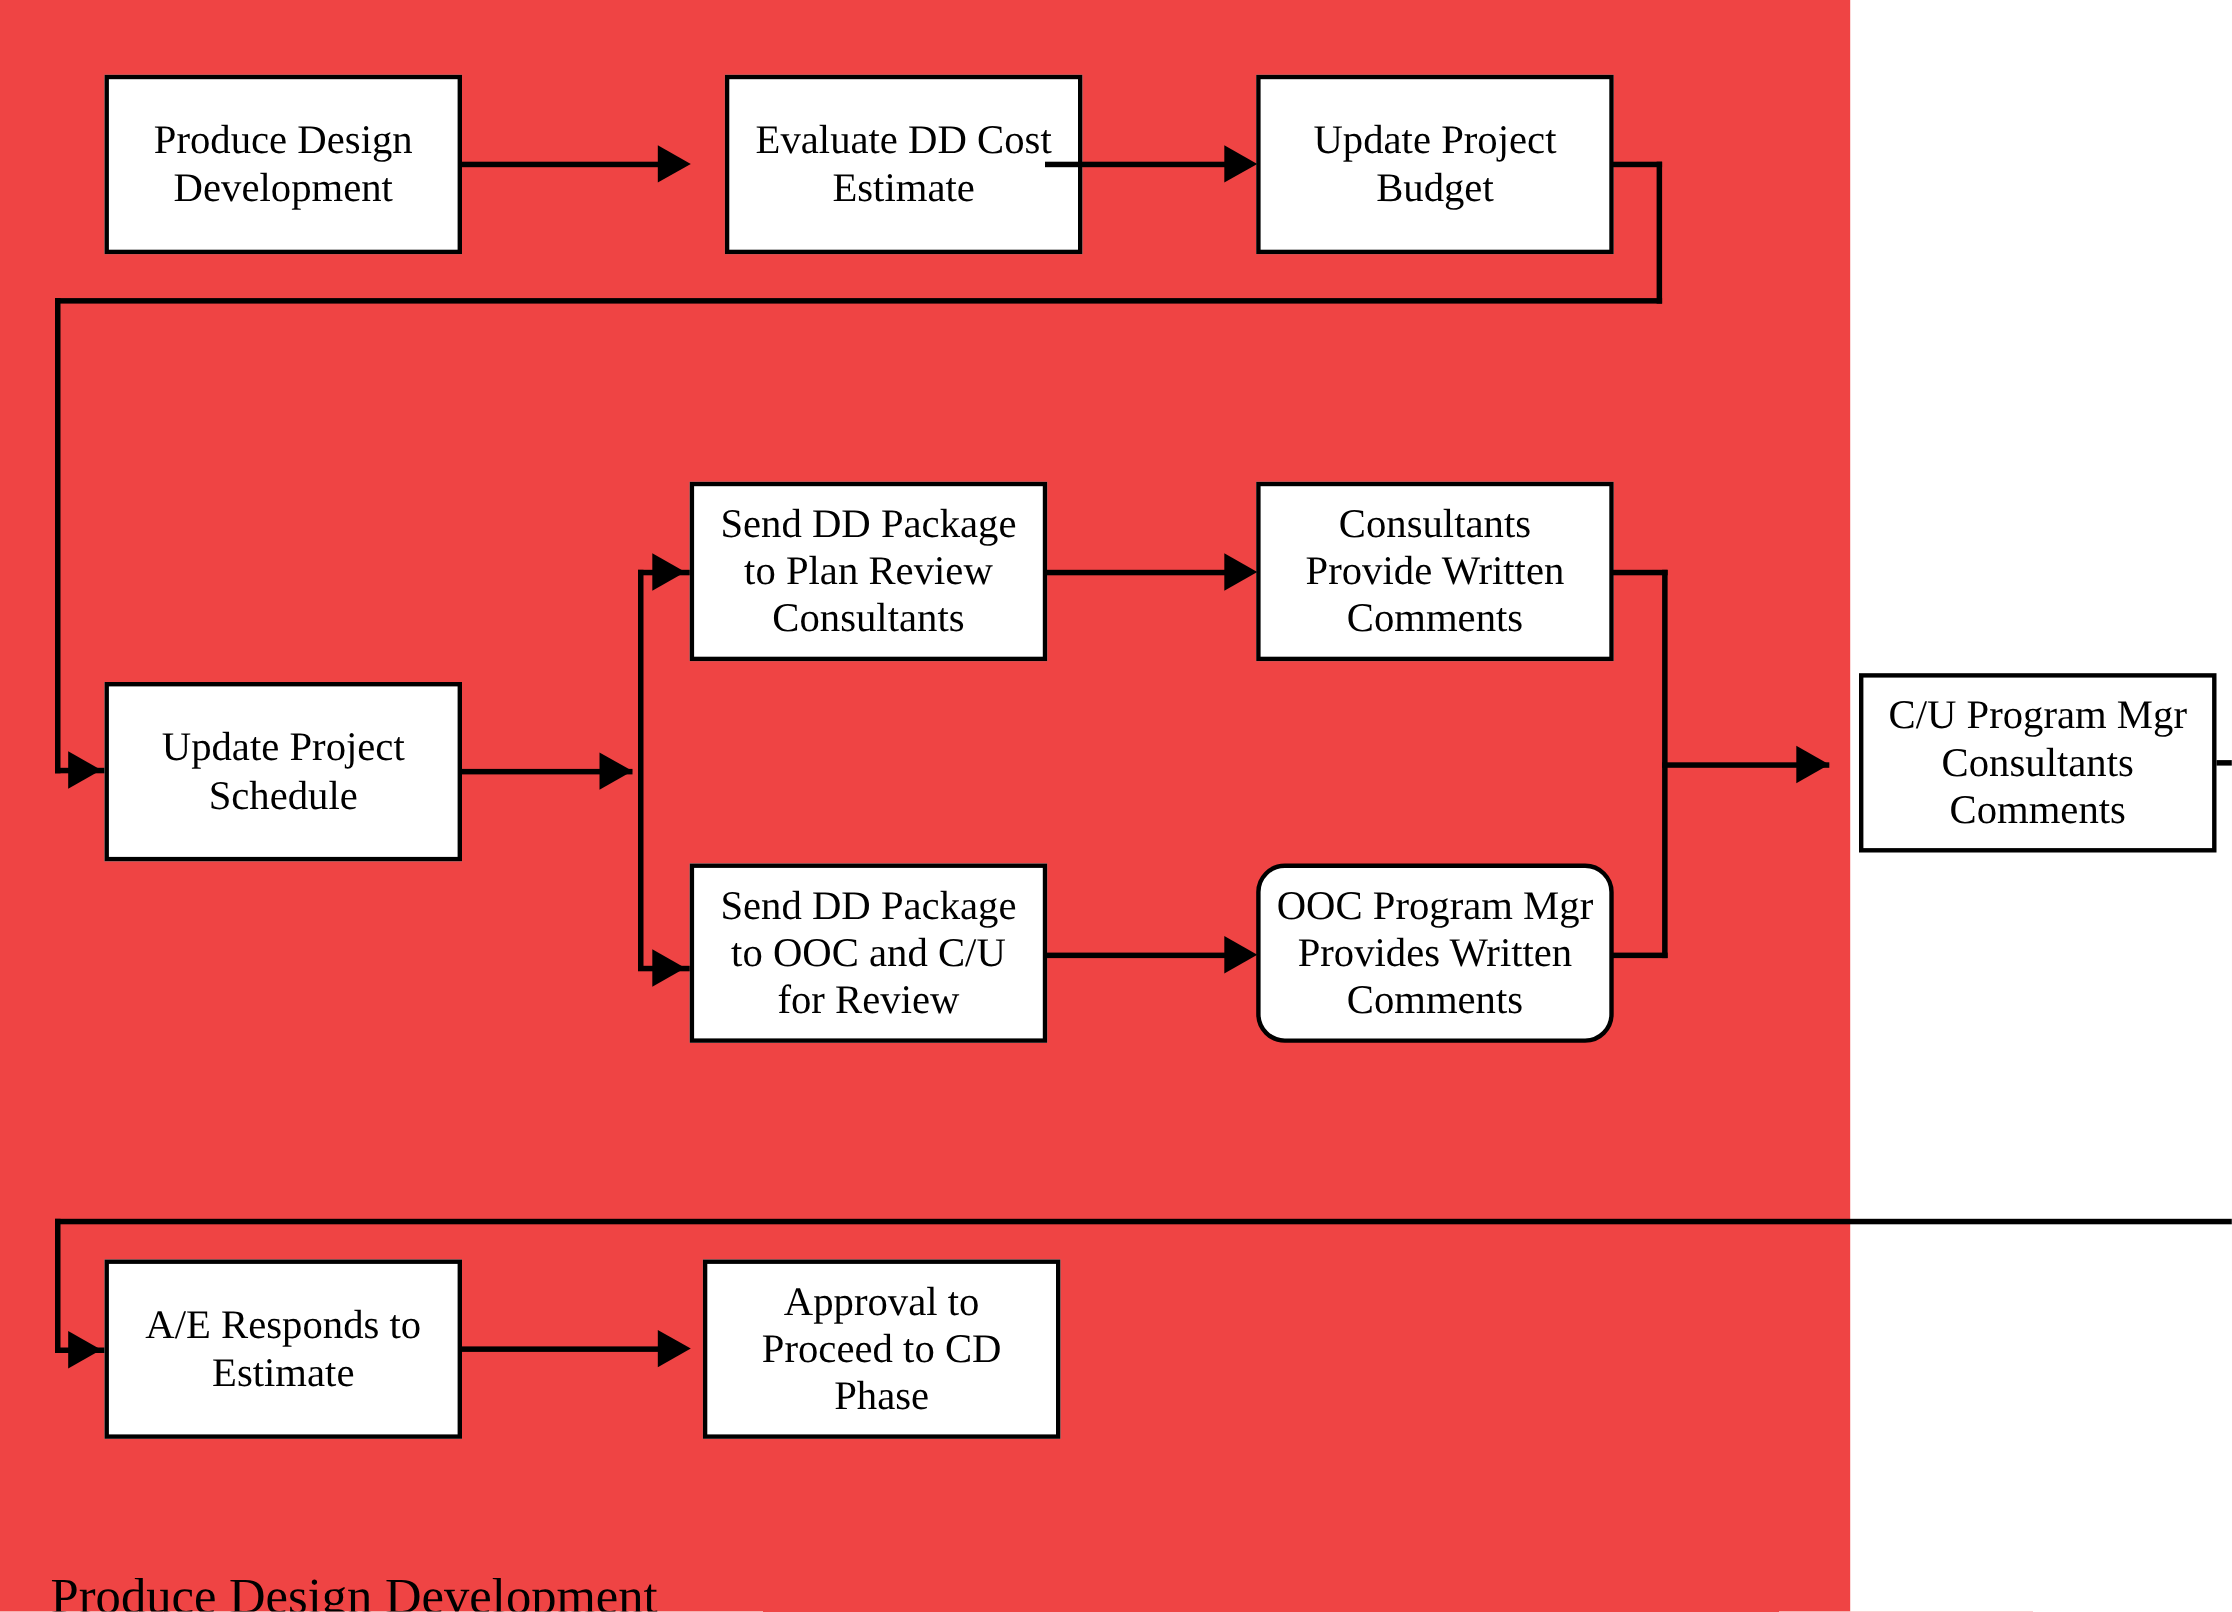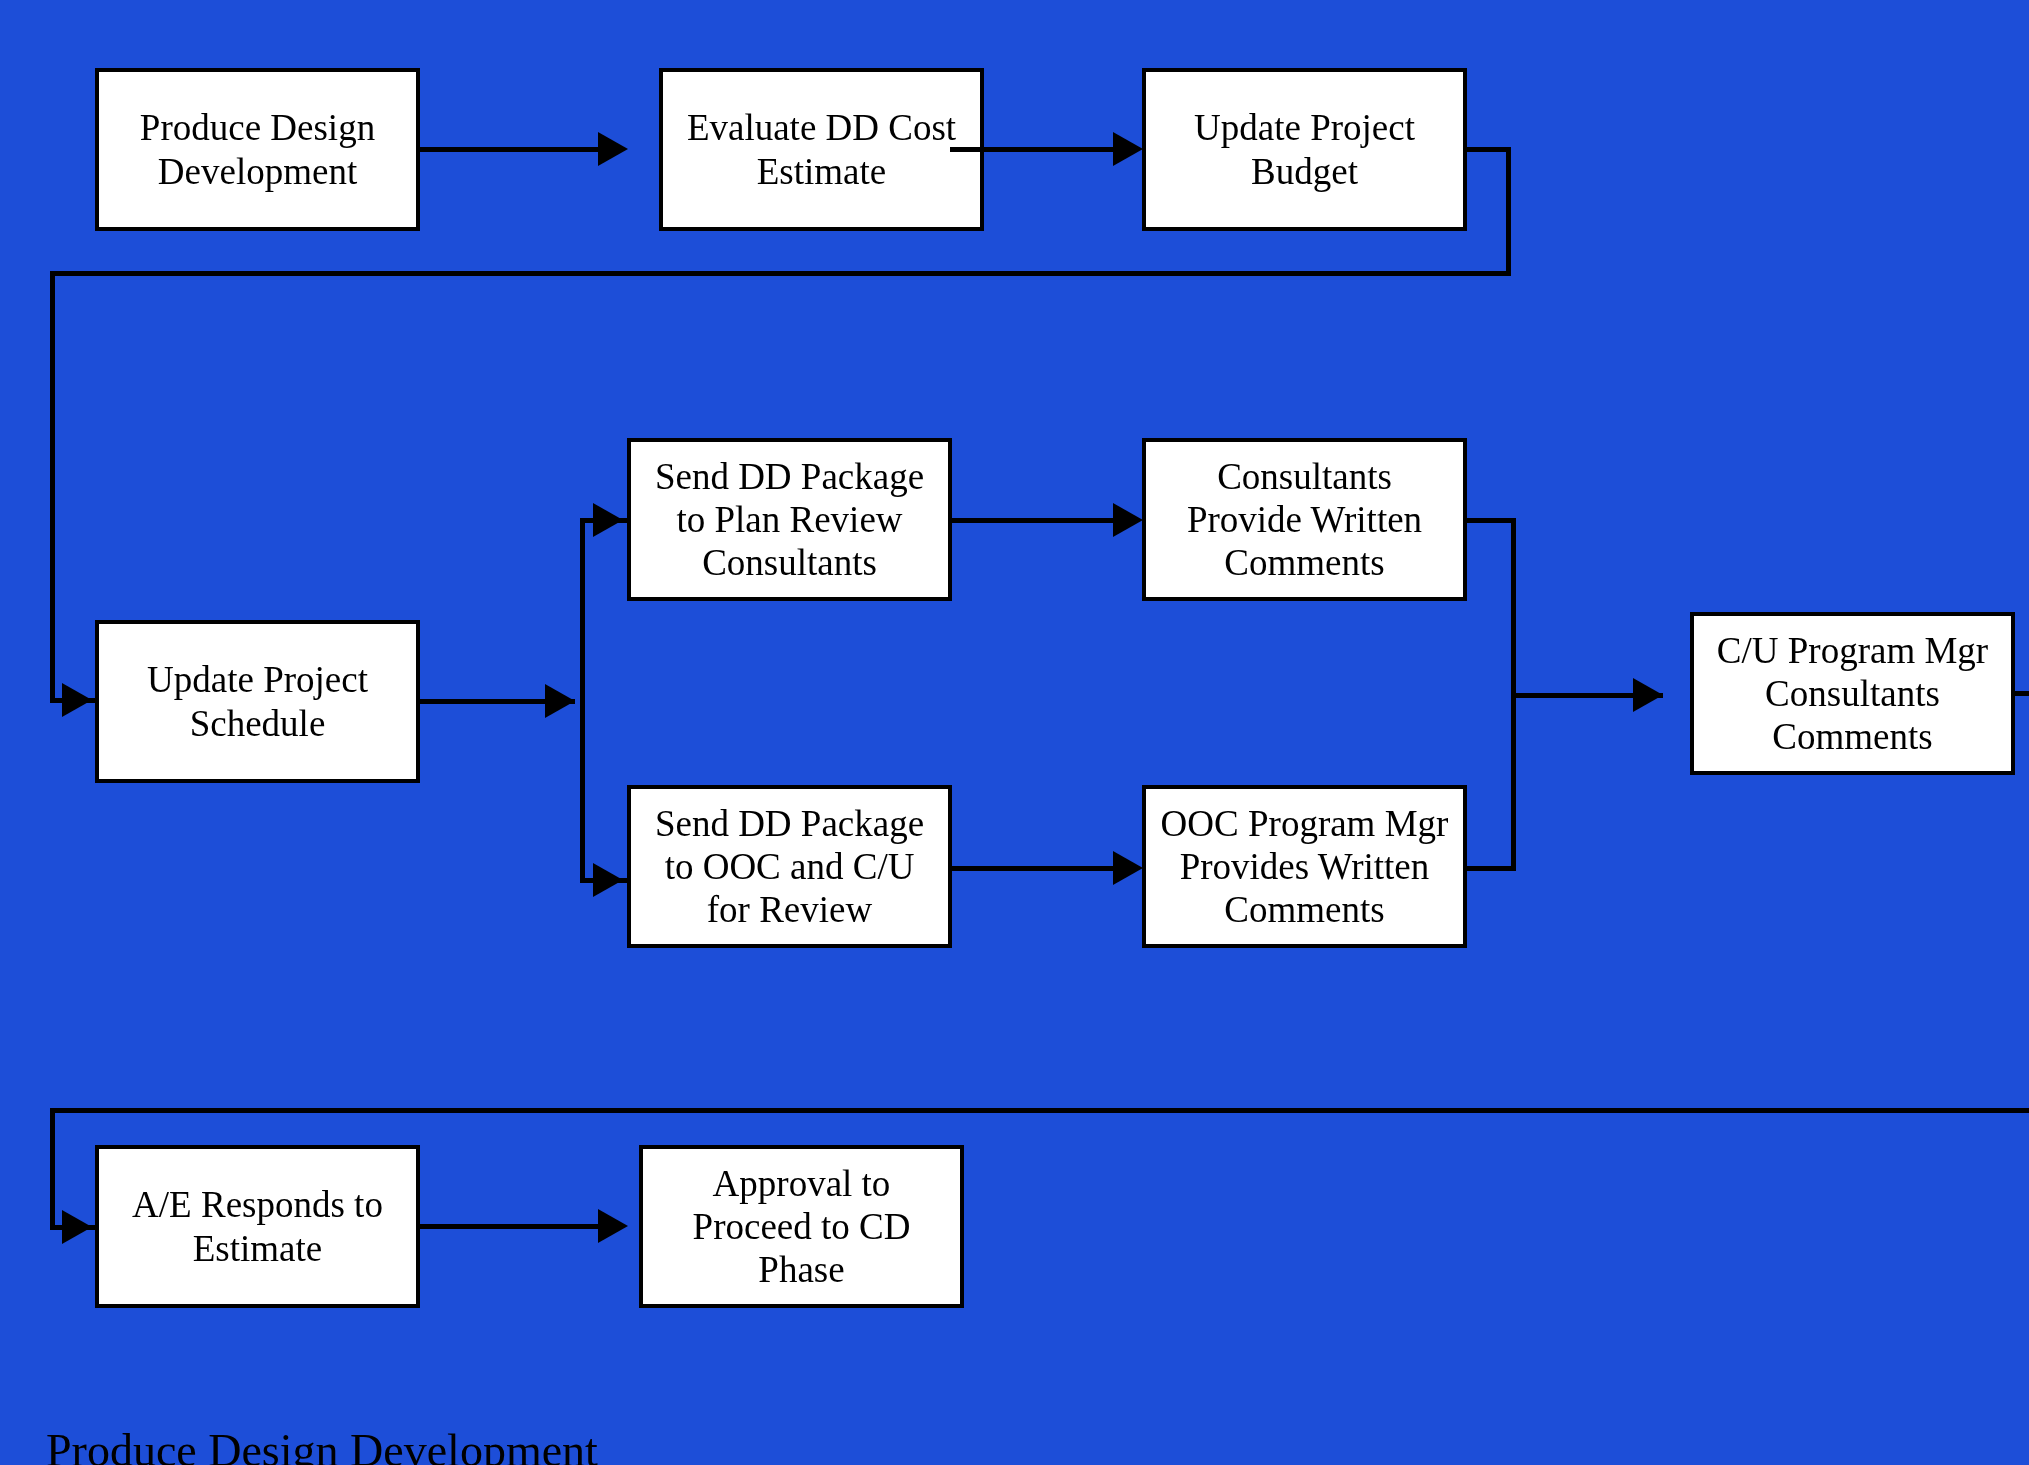--- a/index.html
+++ b/index.html
@@ -1,18 +1,18 @@
 <!DOCTYPE html>
 <html><head>
 <meta charset="utf-8">
 <style>
   html,body{margin:0;padding:0;background:#ffffff;}
   body{width:2029px;height:1465px;overflow:hidden;
        font-family:"Liberation Serif","DejaVu Serif",serif;}
-  #canvas{position:relative;width:2029px;height:1465px;background:#1d4ed8;}
+  #canvas{position:relative;width:1682px;height:1465px;background:#ef4444;}
 
   .node{position:absolute;box-sizing:border-box;background:#ffffff;
         border:4px solid #000000;display:flex;align-items:center;
         justify-content:center;text-align:center;color:#000;
         font-size:37px;line-height:1.17;padding:4px 8px;
         white-space:pre-line;}
 
   .caption{position:absolute;color:#000;font-size:46px;
            font-family:"Liberation Serif","DejaVu Serif",serif;
            white-space:nowrap;}
@@ -61,21 +61,21 @@
 Consultants</div>
 
   <div class="node" style="left:1142px;top:438px;width:325px;height:163px;">Consultants
 Provide Written
 Comments</div>
 
   <div class="node" style="left:627px;top:785px;width:325px;height:163px;">Send DD Package
 to OOC and C/U
 for Review</div>
 
-  <div class="node" style="left:1142px;top:785px;width:325px;height:163px;">OOC Program Mgr
+  <div class="node" style="left:1142px;top:785px;width:325px;height:163px;border-radius:26px;">OOC Program Mgr
 Provides Written
 Comments</div>
 
   <div class="seg h" style="left:420px;top:699px;width:155px;"></div>
   <div class="arrow" style="left:545px;top:684px;"></div>
 
   <div class="seg v" style="left:580px;top:518px;height:363px;"></div>
 
   <div class="seg h" style="left:580px;top:518px;width:47px;"></div>
   <div class="arrow" style="left:593px;top:503px;"></div>

